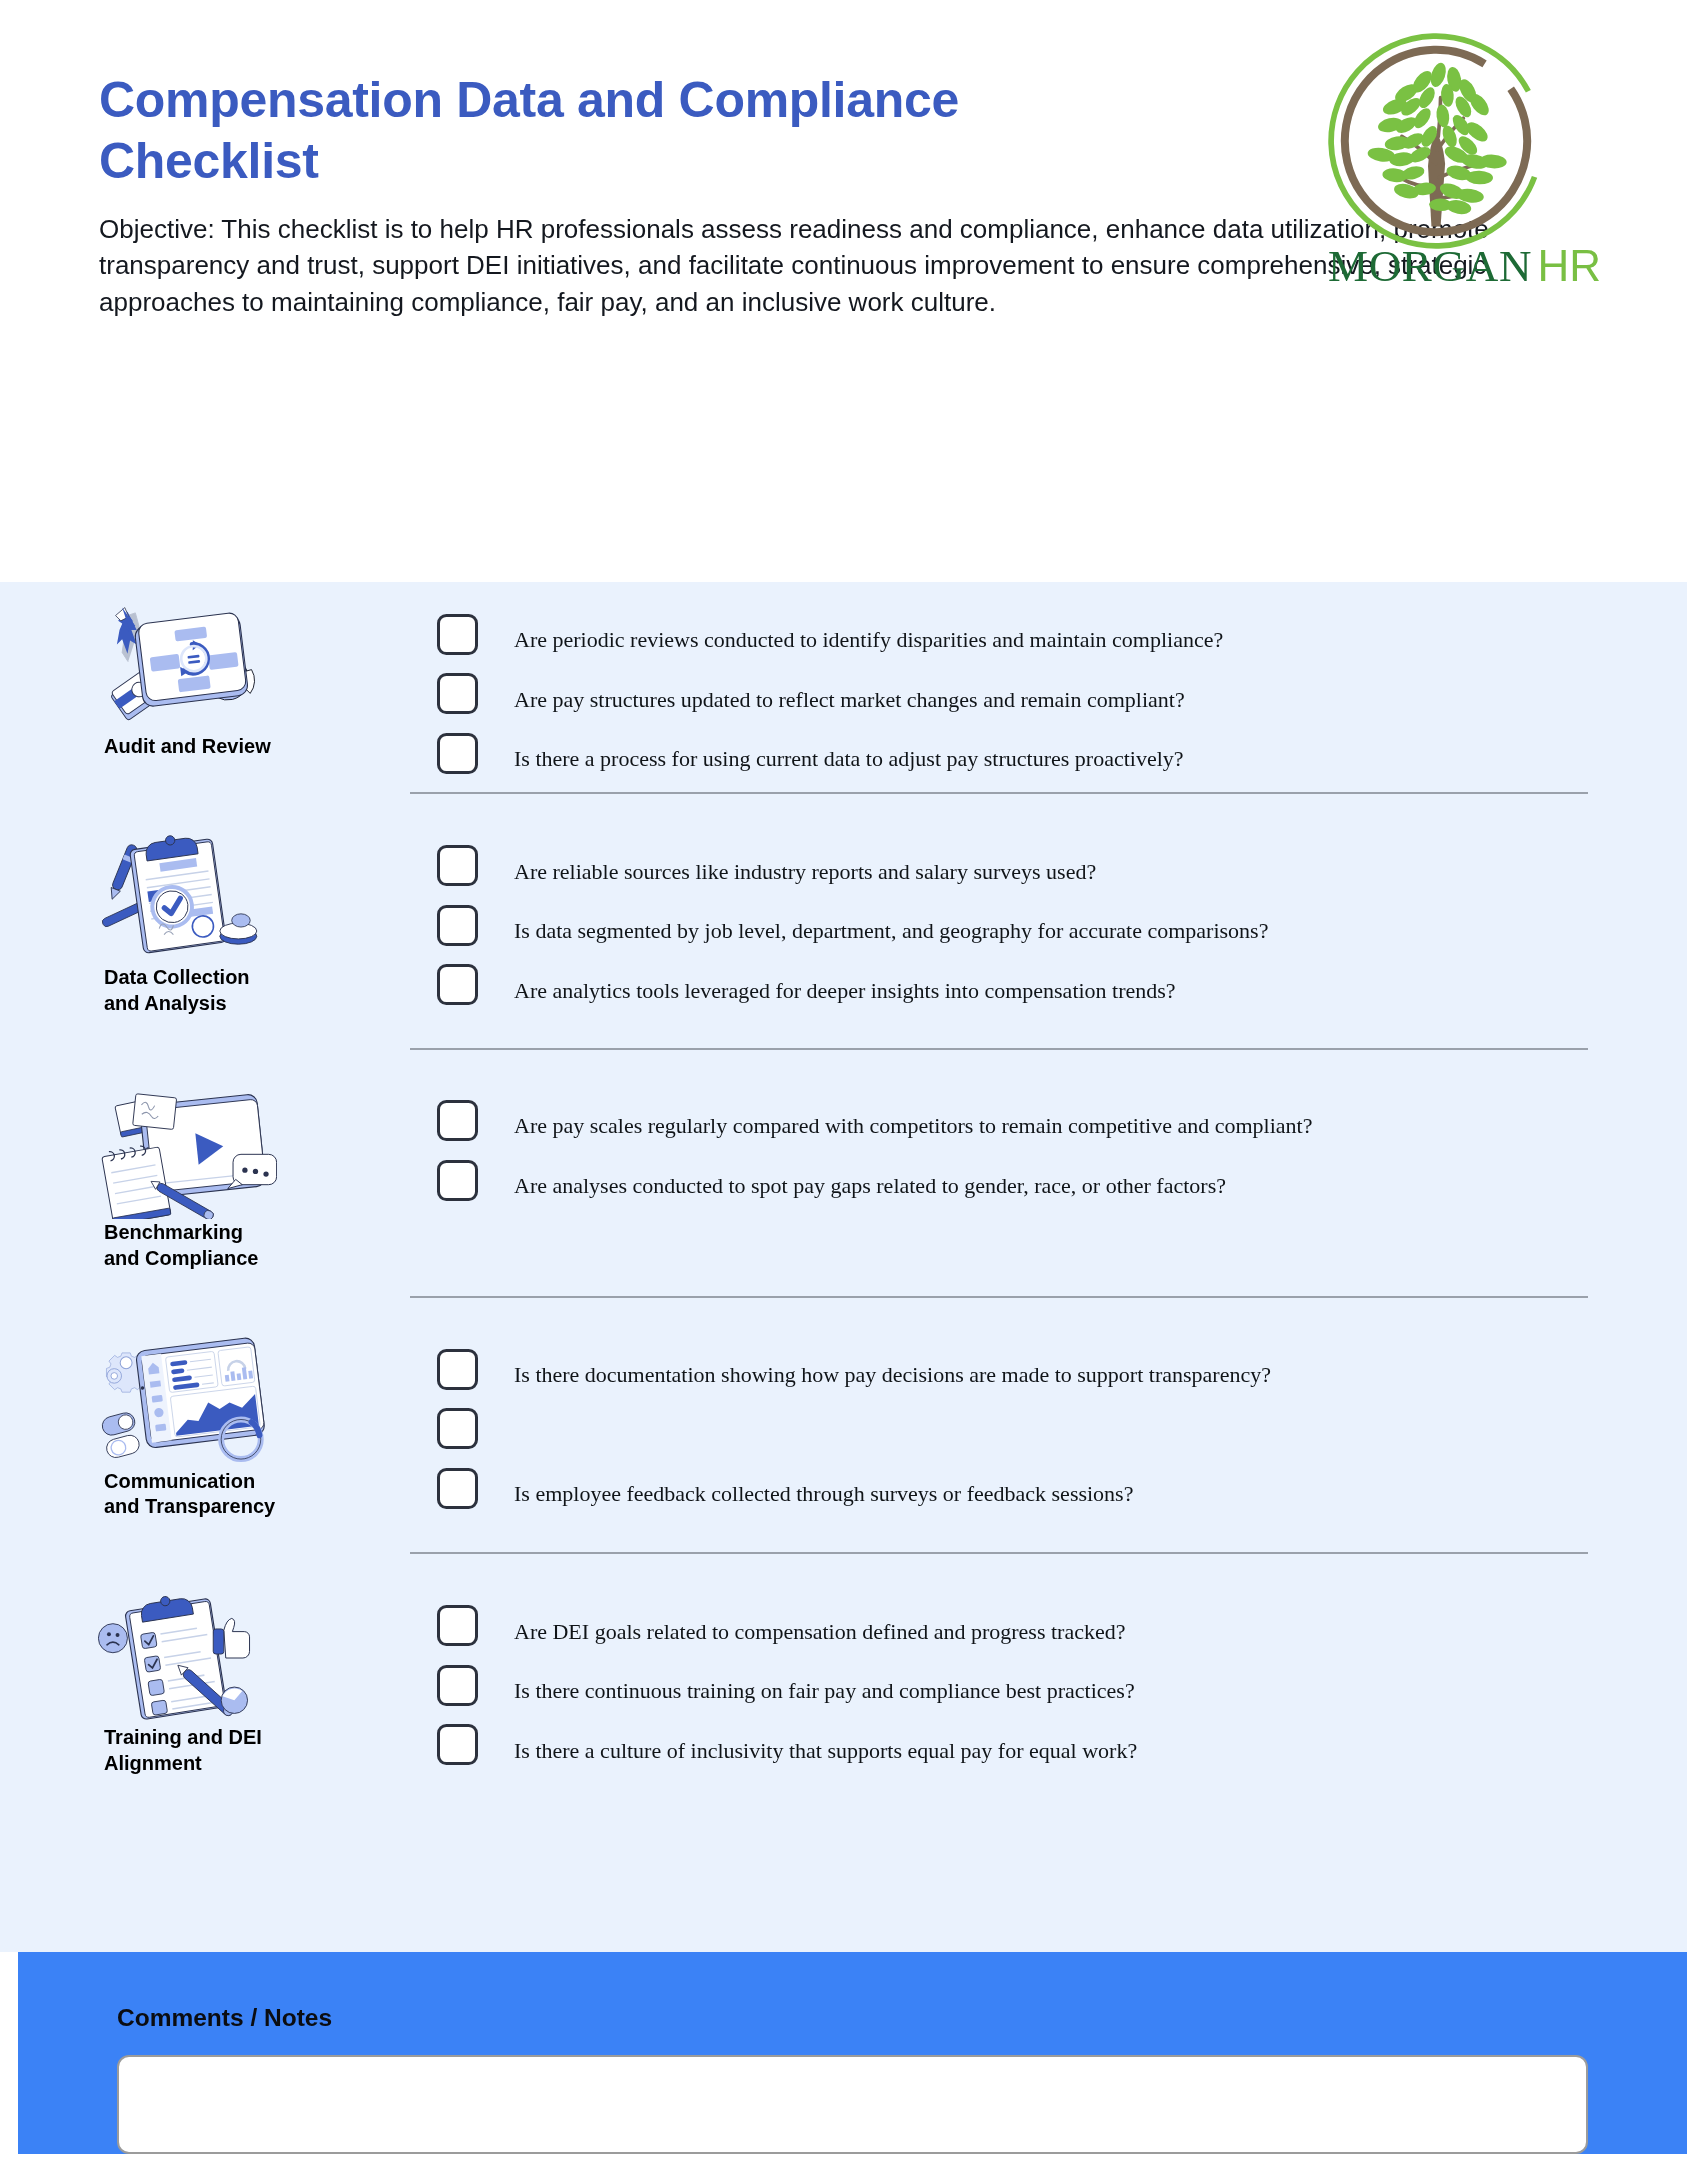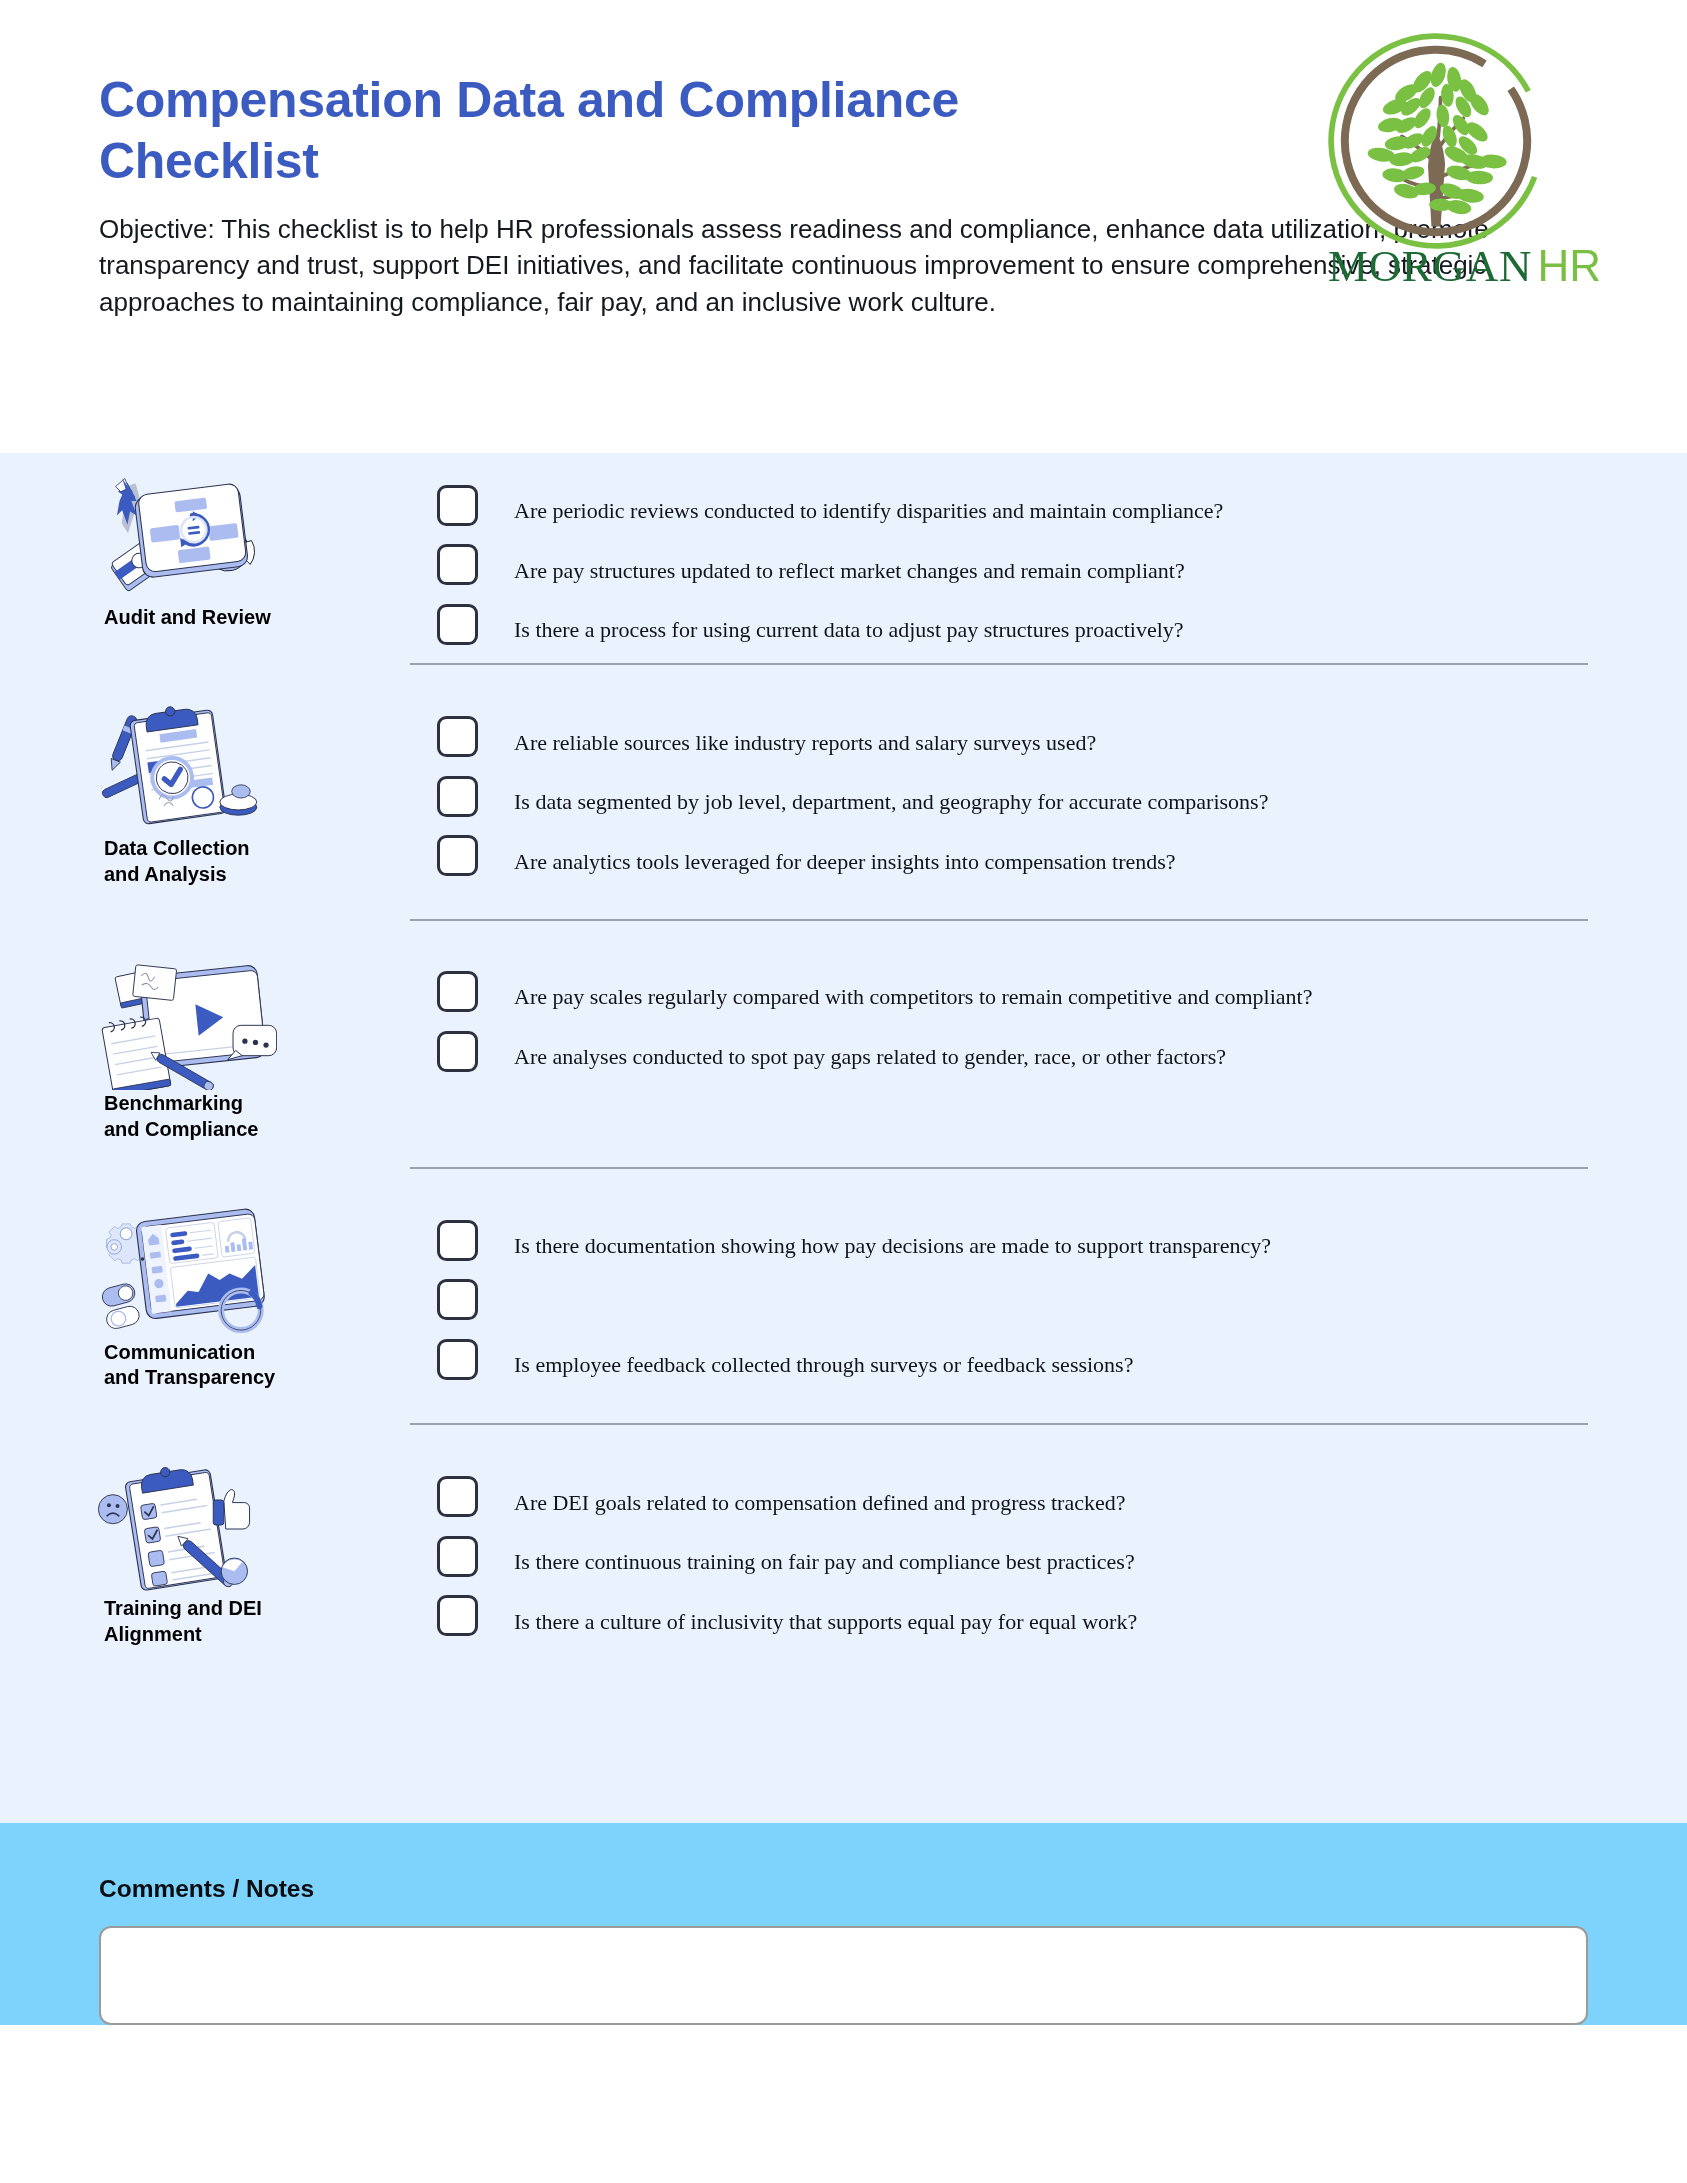--- a/index.html
+++ b/index.html
@@ -9,21 +9,21 @@
     font-family:"Liberation Sans",sans-serif;
     -webkit-font-smoothing:antialiased;
     overflow:hidden;
     position:relative;
   }
 
   
   .header{
     position:relative;
     padding:40px 99px 0 99px;
-    height:453px;
+    height:582px;
     box-sizing:border-box;
     background:#ffffff;
   }
   .doc-title{
     font-size:50px;
     line-height:1.22;
     font-weight:bold;
     color:#3b5bc0;
     letter-spacing:-0.3px;
     margin:0;
@@ -128,23 +128,24 @@
     line-height:1.3;
   }
   .divider{
     height:2px;
     background:#9aa1ab;
     margin:0 99px 0 410px;
   }
 
   
   .comments{
-    background:#7dd3fc;
+    background:#3b82f6;
     padding:52px 99px 0 99px;
     box-sizing:border-box;
+    margin-left:18px;
   }
   .comments-title{
     font-size:24.5px;
     font-weight:bold;
     color:#0b0d11;
     margin:0 0 22.5px 0;
   }
   .comments-box{
     height:99px;
     border:2px solid #9b9b9b;

